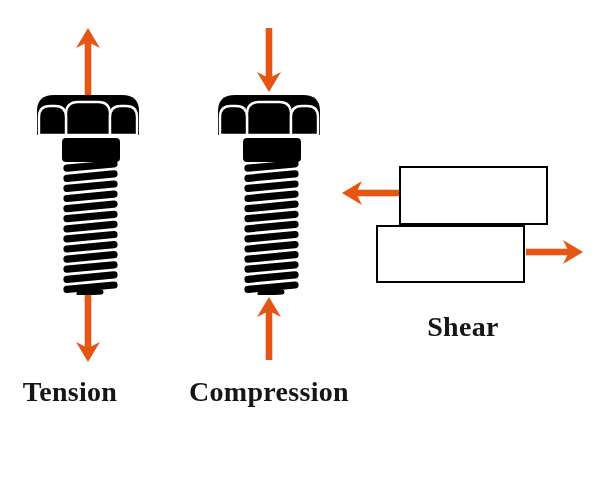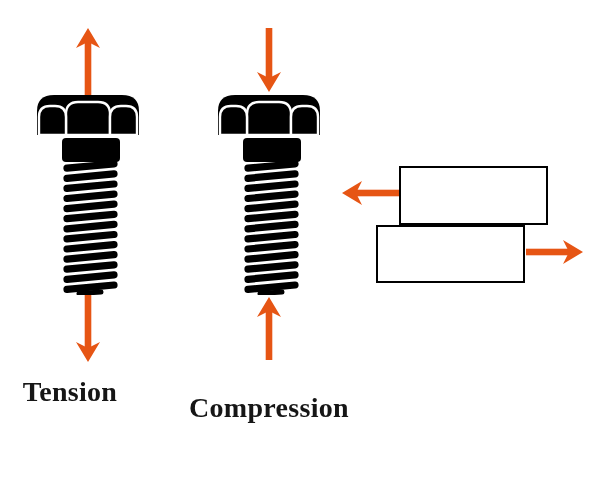--- a/index.html
+++ b/index.html
@@ -111,33 +111,34 @@
         <line x1="32" y1="199.4" x2="79" y2="195.0"></line>
         <line x1="44" y1="203.5" x2="66" y2="202.0" stroke-width="5"></line>
       </g>
     </svg>
 
     <svg class="arrow" style="left:256px; top:297px;" width="26" height="63" viewBox="0 0 26 63" fill="#E65514">
       <polygon points="13,0 25,20 13,14 1,20"></polygon>
       <rect x="9.7" y="12" width="6.6" height="51"></rect>
     </svg>
 
-    <div class="label" style="left:269px; top:376px;margin-top:16px;">Compression</div>
+    <div class="label" style="left:269px; top:376px;">Compression</div>
   </div>
 
   <div class="group">
 
     <div class="plate" style="left:399px; top:166px; width:149px; height:59px;"></div>
     <div class="plate" style="left:376px; top:225px; width:149px; height:58px;"></div>
 
     <svg class="arrow" style="left:342px; top:180px;" width="57" height="26" viewBox="0 0 57 26" fill="#E65514">
       <polygon points="0,13 20,1 14,13 20,25"></polygon>
       <rect x="12" y="9.7" width="45" height="6.6"></rect>
     </svg>
 
     <svg class="arrow" style="left:526px; top:239px;" width="57" height="26" viewBox="0 0 57 26" fill="#E65514">
       <polygon points="57,13 37,1 43,13 37,25"></polygon>
       <rect x="0" y="9.7" width="45" height="6.6"></rect>
     </svg>
 
+    <div class="label" style="left:463px; top:311px;">Shear</div>
   </div>
 
 </div>
 
 </body></html>

